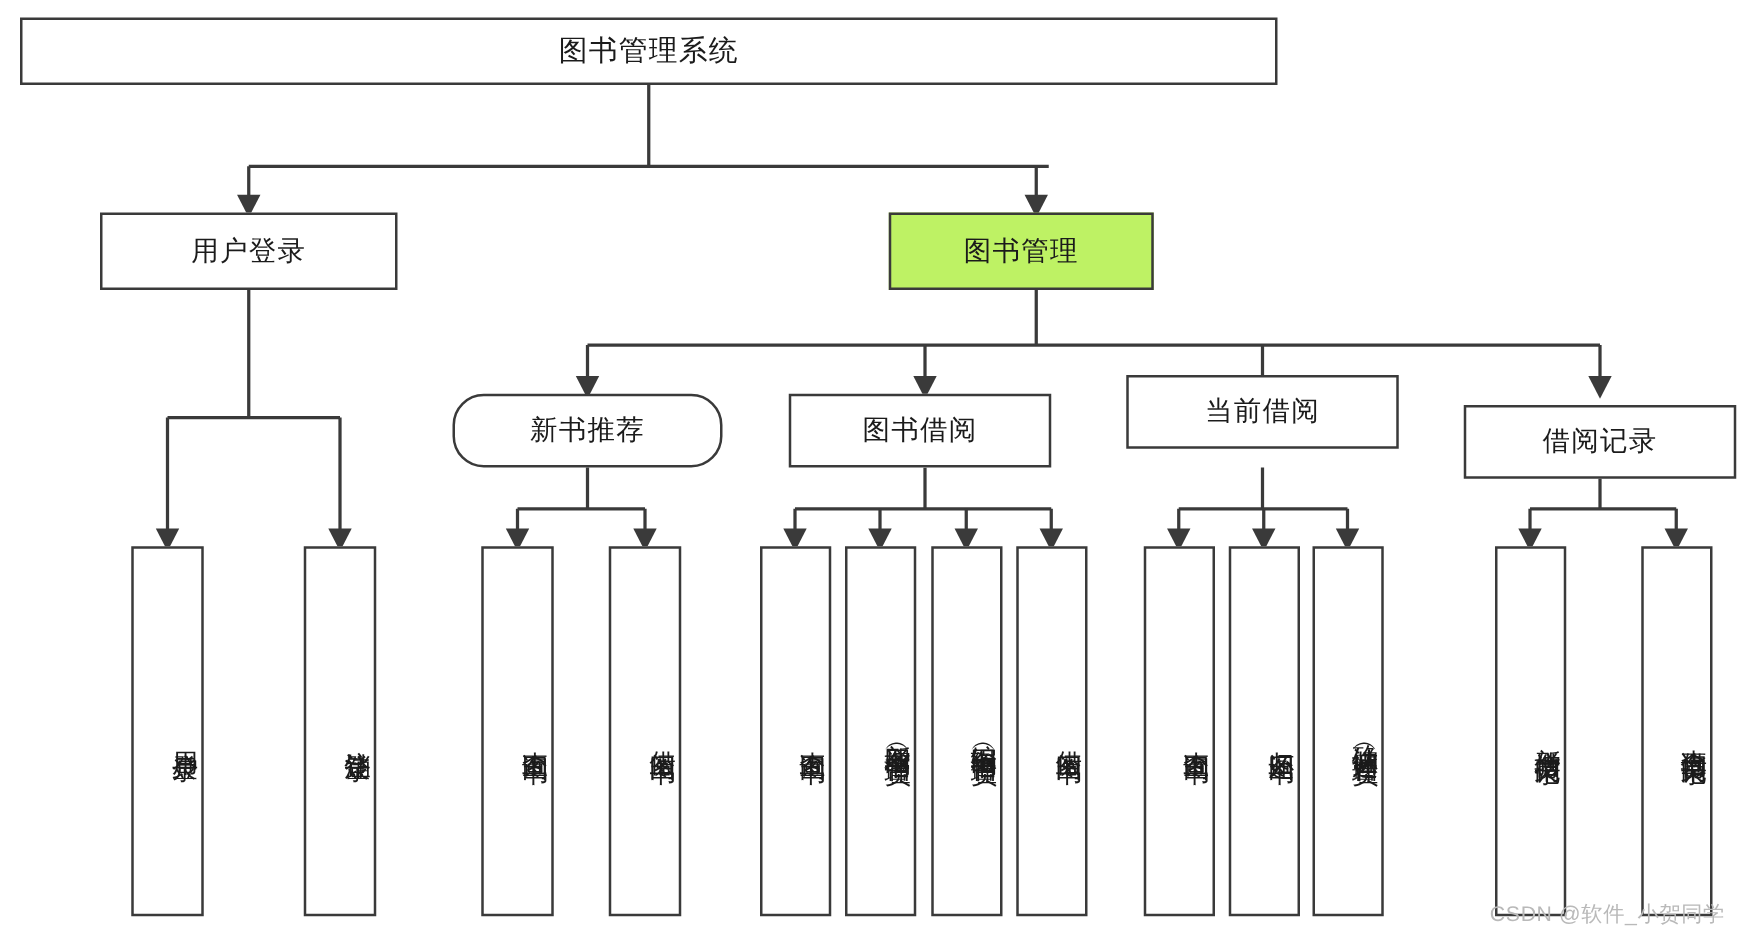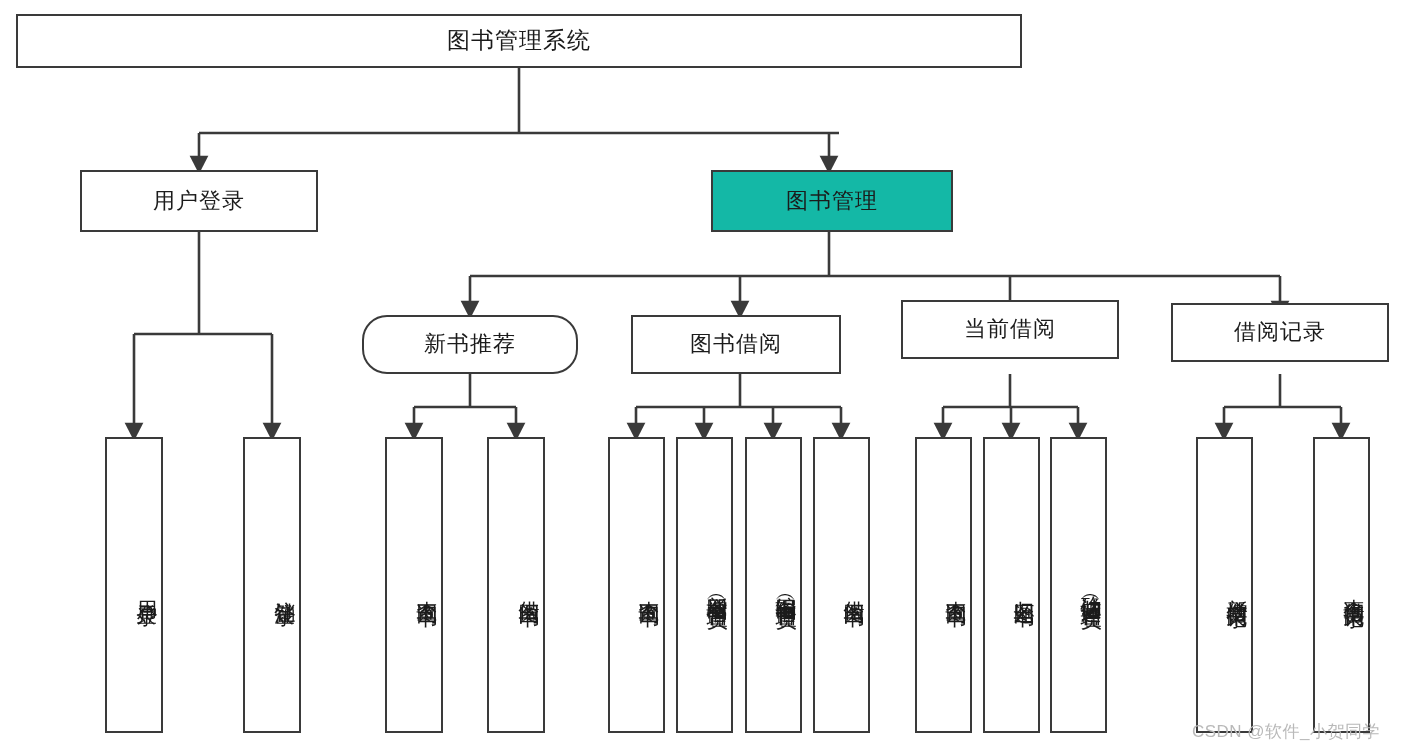--- a/index.html
+++ b/index.html
@@ -66,26 +66,26 @@
       <path d="M1280,374 L1280,407"></path>
       <path d="M1224,407 L1341,407"></path>
       <path d="M1224,407 L1224,430" marker-end="url(#arrowhead)"></path>
       <path d="M1341,407 L1341,430" marker-end="url(#arrowhead)"></path>
     </g>
   </svg>
 
   <div class="node horizontal root" style="left: 16px; top: 14px; width: 1006px; height: 54px; border-color: rgb(58, 58, 58); background: rgb(255, 255, 255); color: rgb(27, 27, 27);">图书管理系统</div>
 
   <div class="node horizontal" style="left: 80px; top: 170px; width: 238px; height: 62px; border-color: rgb(58, 58, 58); background: rgb(255, 255, 255); color: rgb(27, 27, 27);">用户登录</div>
-  <div class="node horizontal" style="left: 711px; top: 170px; width: 242px; height: 62px; border-color: rgb(58, 58, 58); background: #14b8a6; color: rgb(27, 27, 27);">图书管理</div>
+  <div class="node horizontal" style="left: 711px; top: 170px; width: 212px; height: 62px; border-color: rgb(58, 58, 58); background: #bef264; color: rgb(27, 27, 27);">图书管理</div>
 
   <div class="node horizontal" style="left: 362px; top: 315px; width: 216px; height: 59px; border-color: rgb(58, 58, 58); background: rgb(255, 255, 255); color: rgb(27, 27, 27); border-radius: 25px;">新书推荐</div>
   <div class="node horizontal" style="left: 631px; top: 315px; width: 210px; height: 59px; border-color: rgb(58, 58, 58); background: rgb(255, 255, 255); color: rgb(27, 27, 27);">图书借阅</div>
   <div class="node horizontal" style="left: 901px; top: 300px; width: 218px; height: 59px; border-color: rgb(58, 58, 58); background: rgb(255, 255, 255); color: rgb(27, 27, 27);">当前借阅</div>
-  <div class="node horizontal" style="left: 1171px; top: 303px; width: 218px; height: 59px; border-color: rgb(58, 58, 58); background: rgb(255, 255, 255); color: rgb(27, 27, 27); text-align: center;">借阅记录</div>
+  <div class="node horizontal" style="left: 1171px; top: 324px; width: 218px; height: 59px; border-color: rgb(58, 58, 58); background: rgb(255, 255, 255); color: rgb(27, 27, 27); text-align: center;">借阅记录</div>
 
   <div class="node vertical" style="left: 105px; top: 437px; width: 58px; height: 296px; border-color: rgb(58, 58, 58); background: rgb(255, 255, 255); color: rgb(27, 27, 27);">用户登录</div>
   <div class="node vertical" style="left: 243px; top: 437px; width: 58px; height: 296px; border-color: rgb(58, 58, 58); background: rgb(255, 255, 255); color: rgb(27, 27, 27);">注销登录</div>
   <div class="node vertical" style="left: 385px; top: 437px; width: 58px; height: 296px; border-color: rgb(58, 58, 58); background: rgb(255, 255, 255); color: rgb(27, 27, 27);">查询图书</div>
   <div class="node vertical" style="left: 487px; top: 437px; width: 58px; height: 296px; border-color: rgb(58, 58, 58); background: rgb(255, 255, 255); color: rgb(27, 27, 27);">借阅图书</div>
   <div class="node vertical" style="left: 608px; top: 437px; width: 57px; height: 296px; border-color: rgb(58, 58, 58); background: rgb(255, 255, 255); color: rgb(27, 27, 27);">查询图书</div>
   <div class="node vertical" style="left: 676px; top: 437px; width: 57px; height: 296px; border-color: rgb(58, 58, 58); background: rgb(255, 255, 255); color: rgb(27, 27, 27);">新增图书（管理员）</div>
   <div class="node vertical" style="left: 745px; top: 437px; width: 57px; height: 296px; border-color: rgb(58, 58, 58); background: rgb(255, 255, 255); color: rgb(27, 27, 27);">编辑图书（管理员）</div>
   <div class="node vertical" style="left: 813px; top: 437px; width: 57px; height: 296px; border-color: rgb(58, 58, 58); background: rgb(255, 255, 255); color: rgb(27, 27, 27);">借阅图书</div>
   <div class="node vertical" style="left: 915px; top: 437px; width: 57px; height: 296px; border-color: rgb(58, 58, 58); background: rgb(255, 255, 255); color: rgb(27, 27, 27);">查询图书</div>

